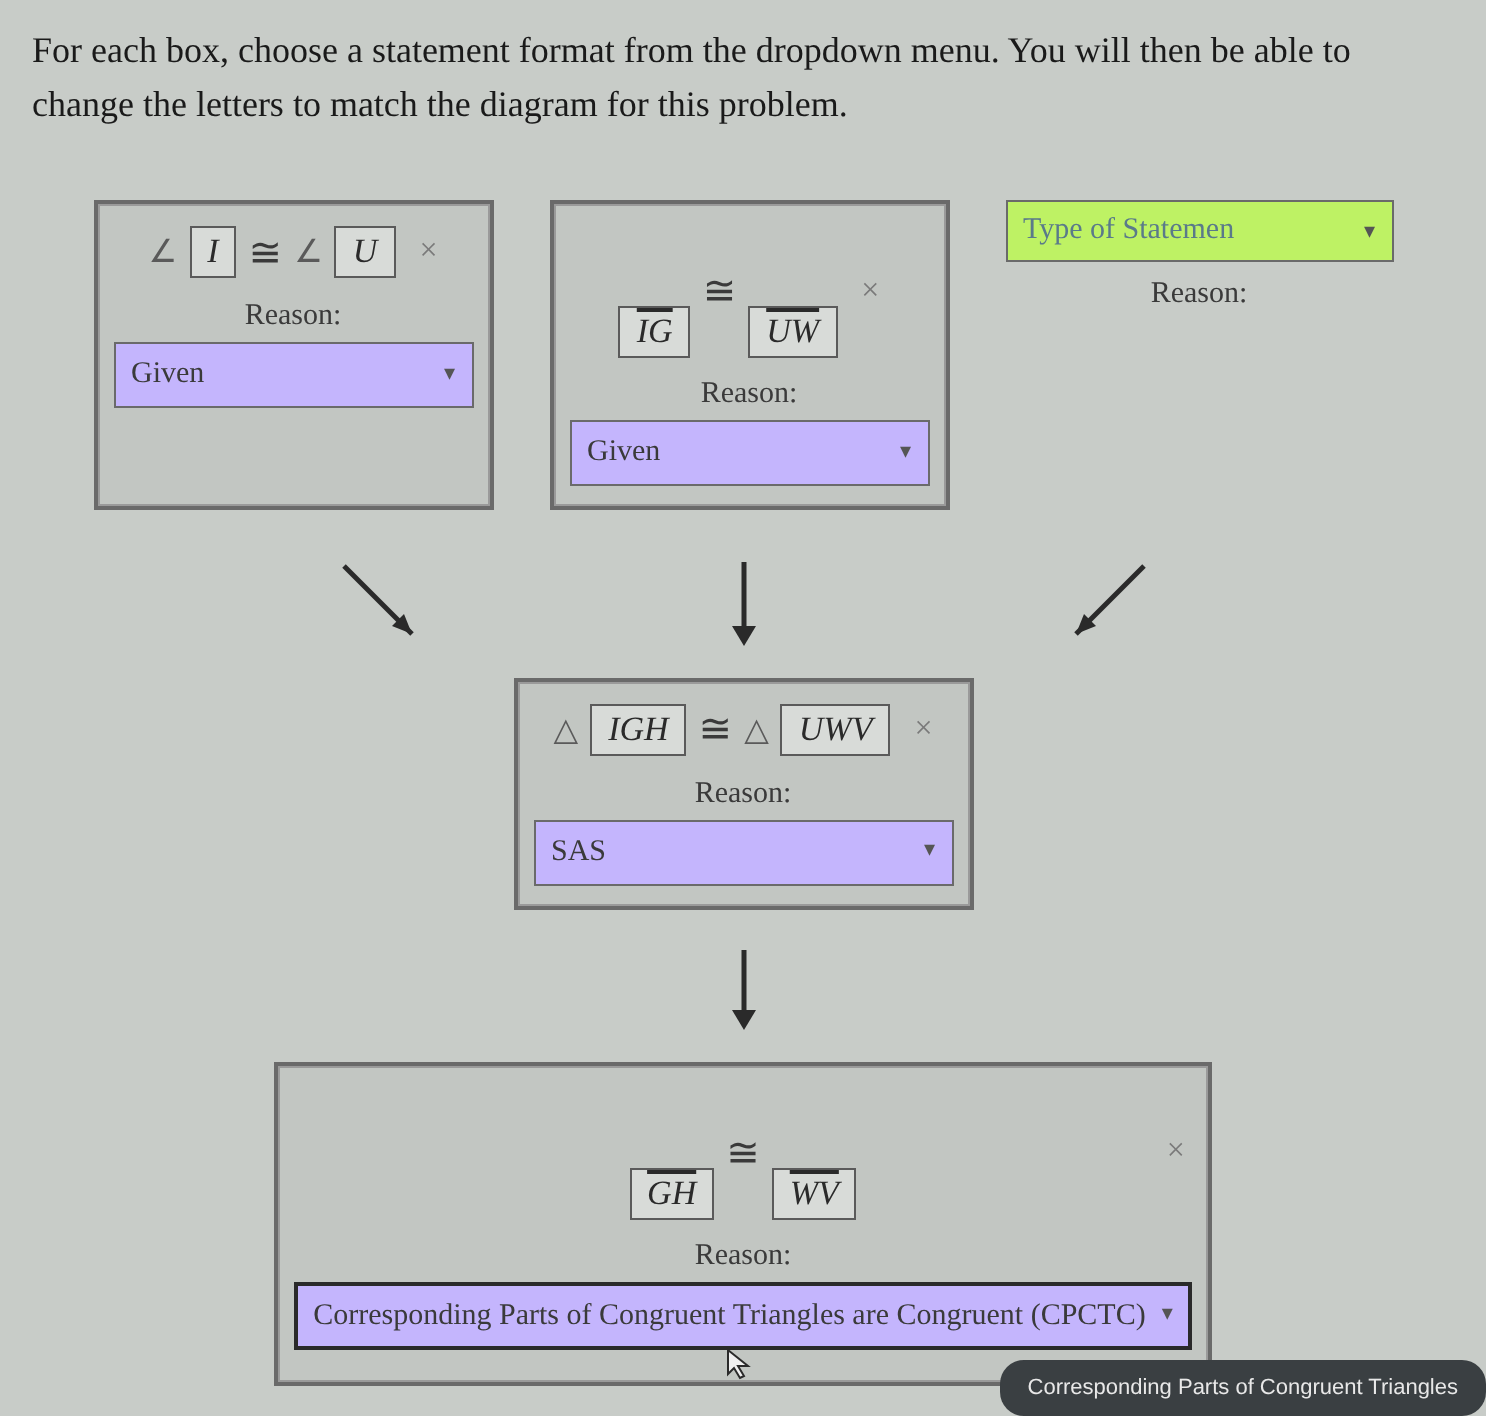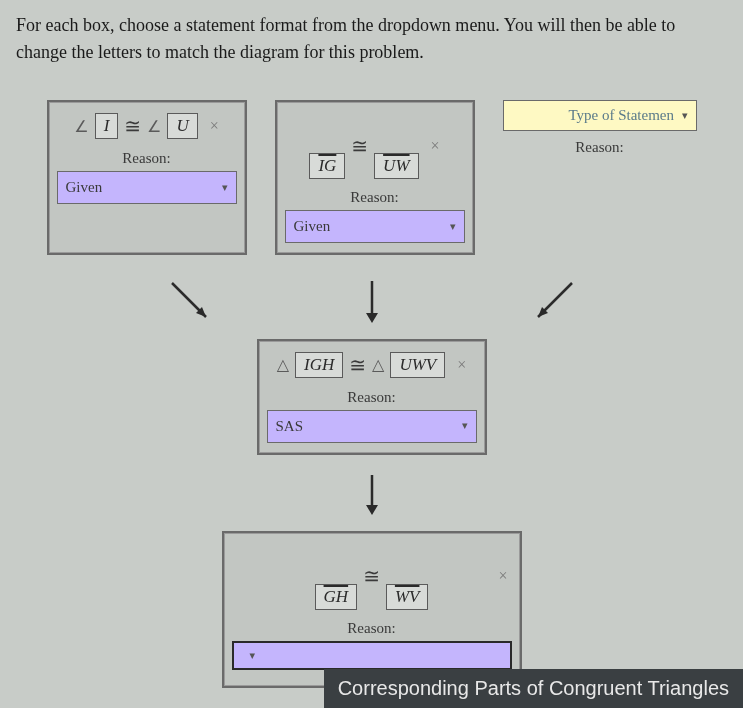--- a/index.html
+++ b/index.html
@@ -103,26 +103,26 @@
     border: 2px solid #2a2a2a;
   }
   .caret {
     font-size: 11px;
     color: #555;
     margin-left: 8px;
     flex-shrink:0;
   }
   .type-stmt {
     border: 1.5px solid #6a6a6a;
-    background: #fef9c3;
+    background: #bef264;
     padding: 6px 8px;
     font-size: 15px;
     color: #5a7a8a;
     display: flex;
-    justify-content: flex-end;
+    justify-content: space-between;
     align-items: center;
     width: 194px;
     cursor: pointer;
   }
   .arrows-row {
     display: flex;
     width: 420px;
     justify-content: space-between;
     margin: 18px 0 6px 0;
   }
@@ -140,21 +140,22 @@
     height:14px;
   }
   .tooltip-bar {
     position: absolute;
     right: 0;
     bottom: 0;
     background: #3a3f42;
     color: #e8e8e8;
     padding: 8px 14px;
     font-family: Arial, sans-serif;
-    font-size: 20px;
+    font-size: 11px;
+    border-radius: 12px;
   }
 </style>
 </head>
 <body>
 
 <div class="instructions">For each box, choose a statement format from the dropdown menu. You will then be able to change the letters to match the diagram for this problem.</div>
 
 <div class="flow">
 
   <div class="row3">
@@ -239,20 +240,21 @@
 
   <div class="proof-box wider">
     <div class="stmt-line">
       <span class="letter-box overline">GH</span>
       <span class="cong-sym">≅</span>
       <span class="letter-box overline">WV</span>
       <span class="close-x" style="position:absolute;right:4px;">×</span>
     </div>
     <div class="reason-label">Reason:</div>
     <div class="reason-select dark">
+      <span>Corresponding Parts of Congruent Triangles are Congruent (CPCTC)</span>
       <span class="caret">▾</span>
     </div>
     <div class="cursor">
       <svg width="20" height="18">
           <path d="M3 2 L3 14 L6 11 L9 16 L11 15 L8 10 L13 10 Z" fill="#f0f0f0" stroke="#2a2a2a" stroke-width="1"></path>
         </svg>
     </div>
   </div>
 
 </div>

